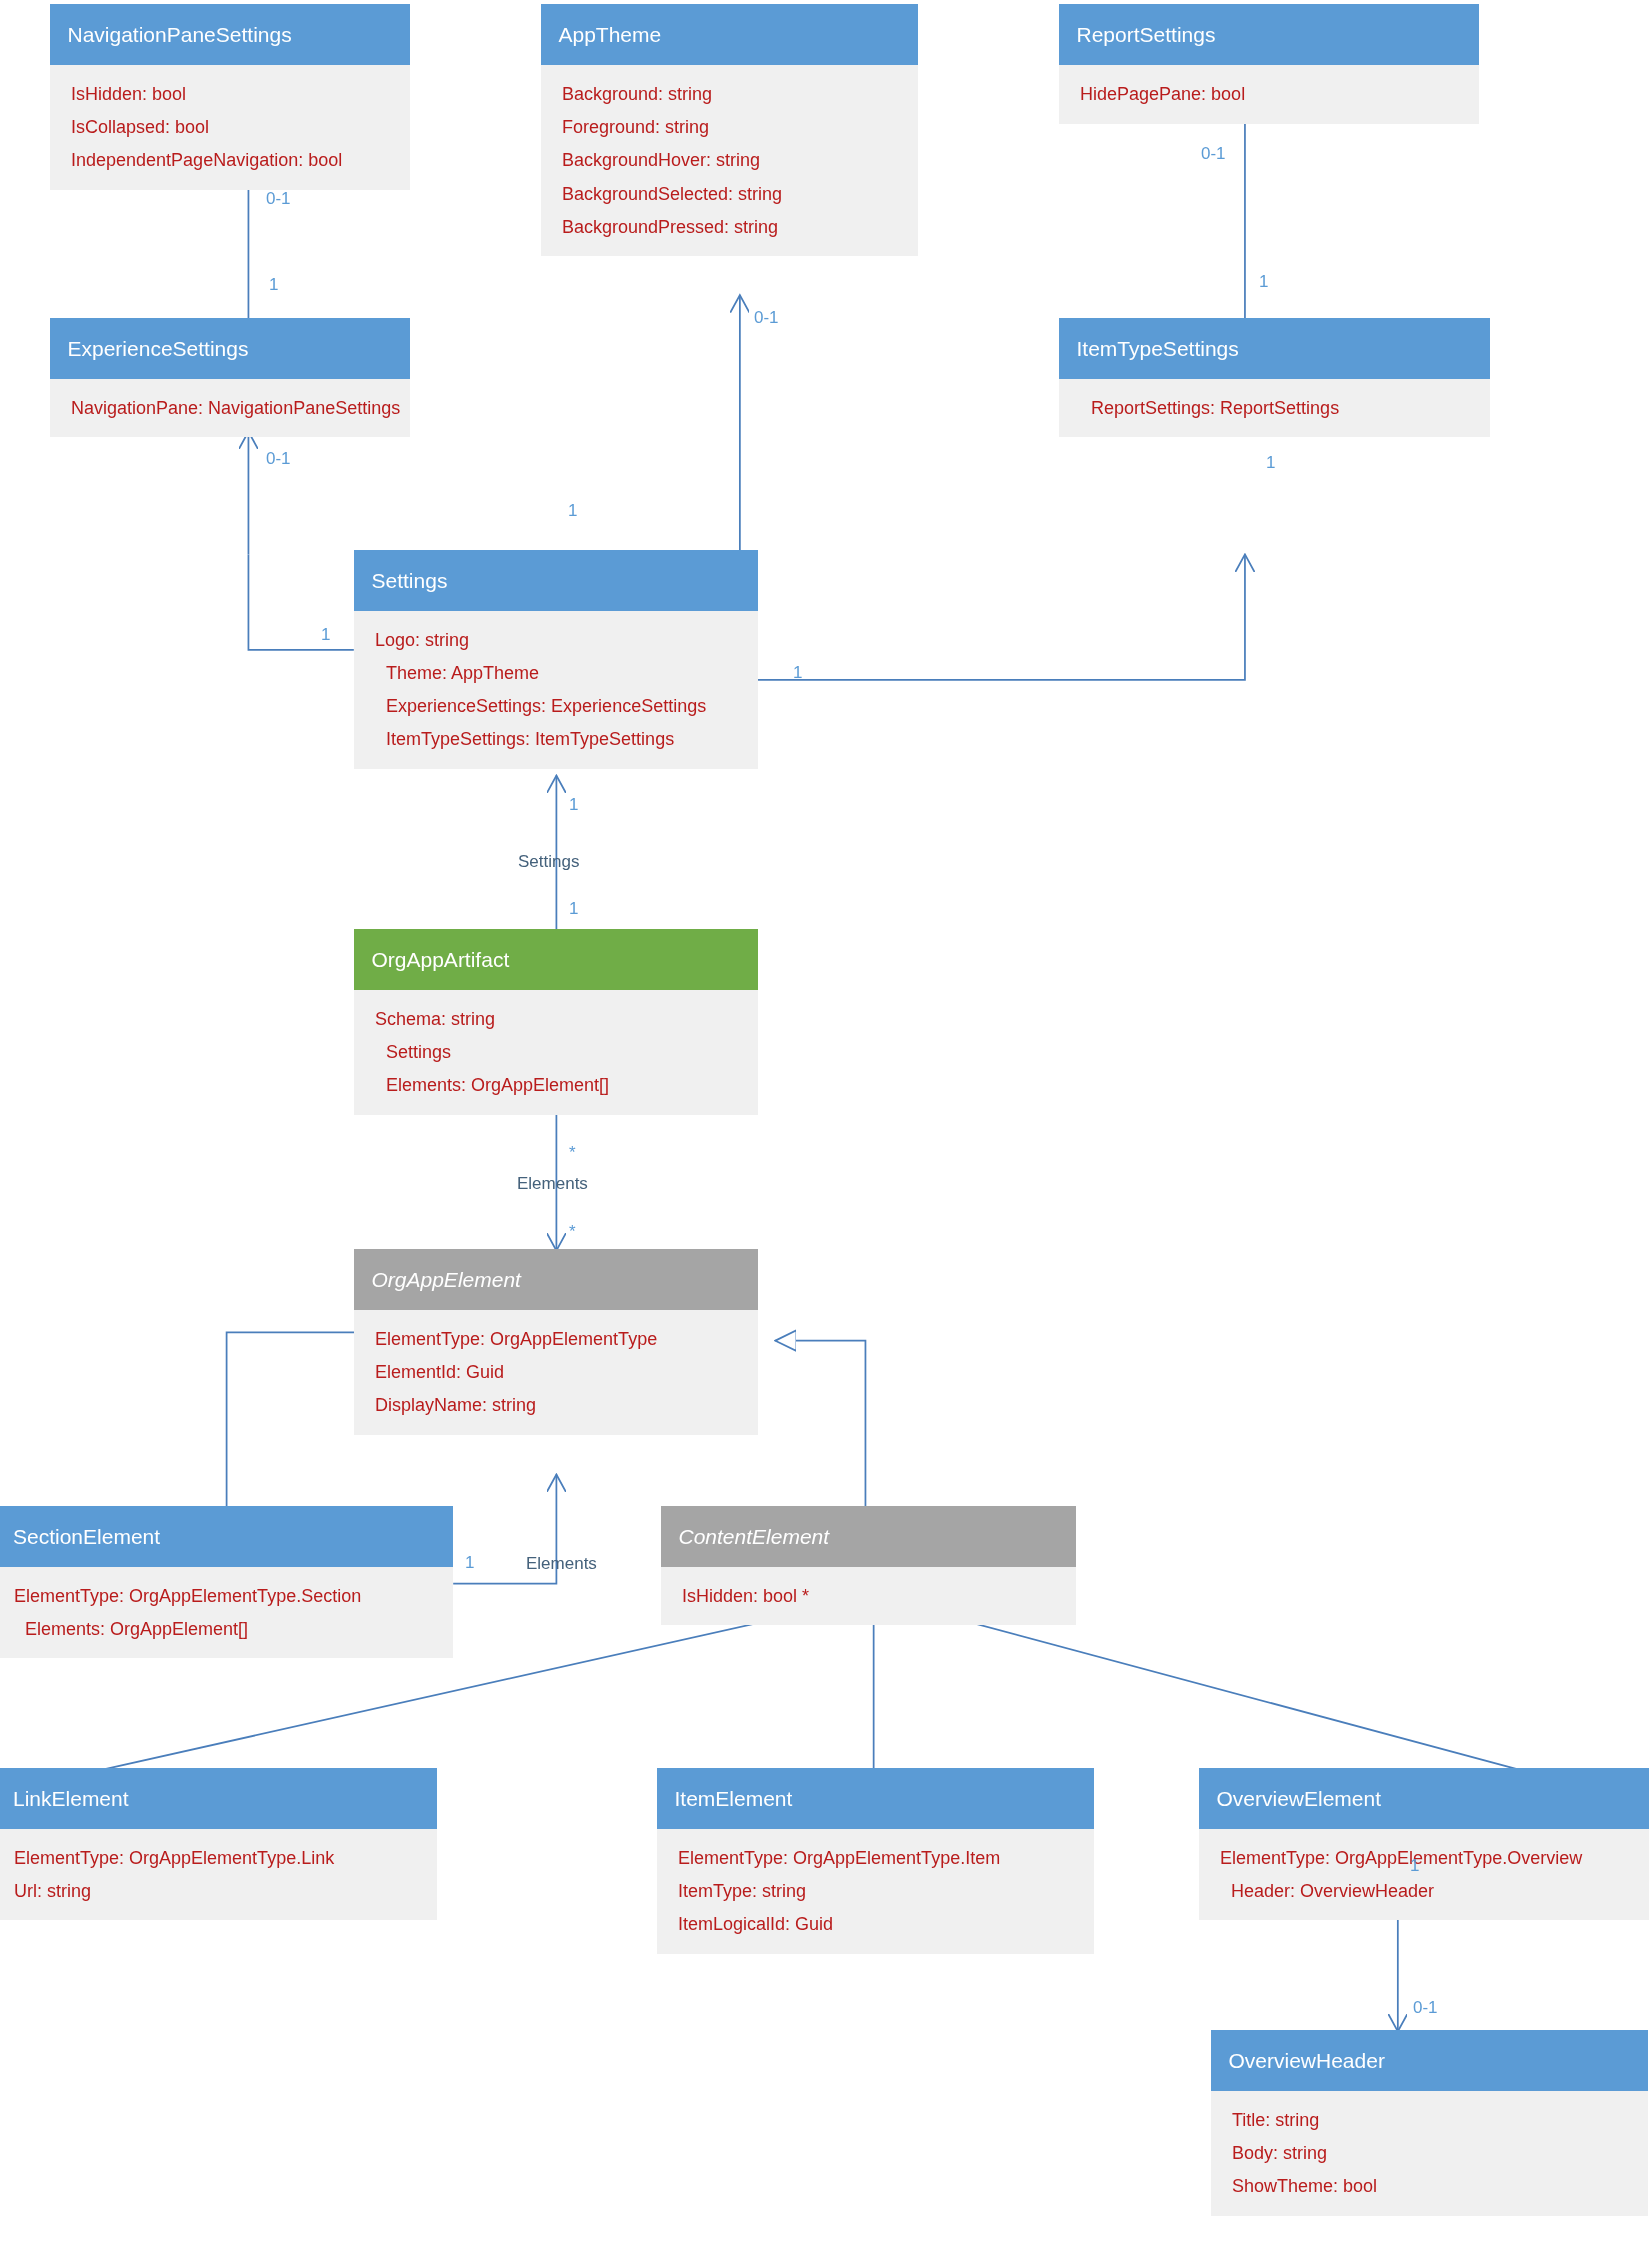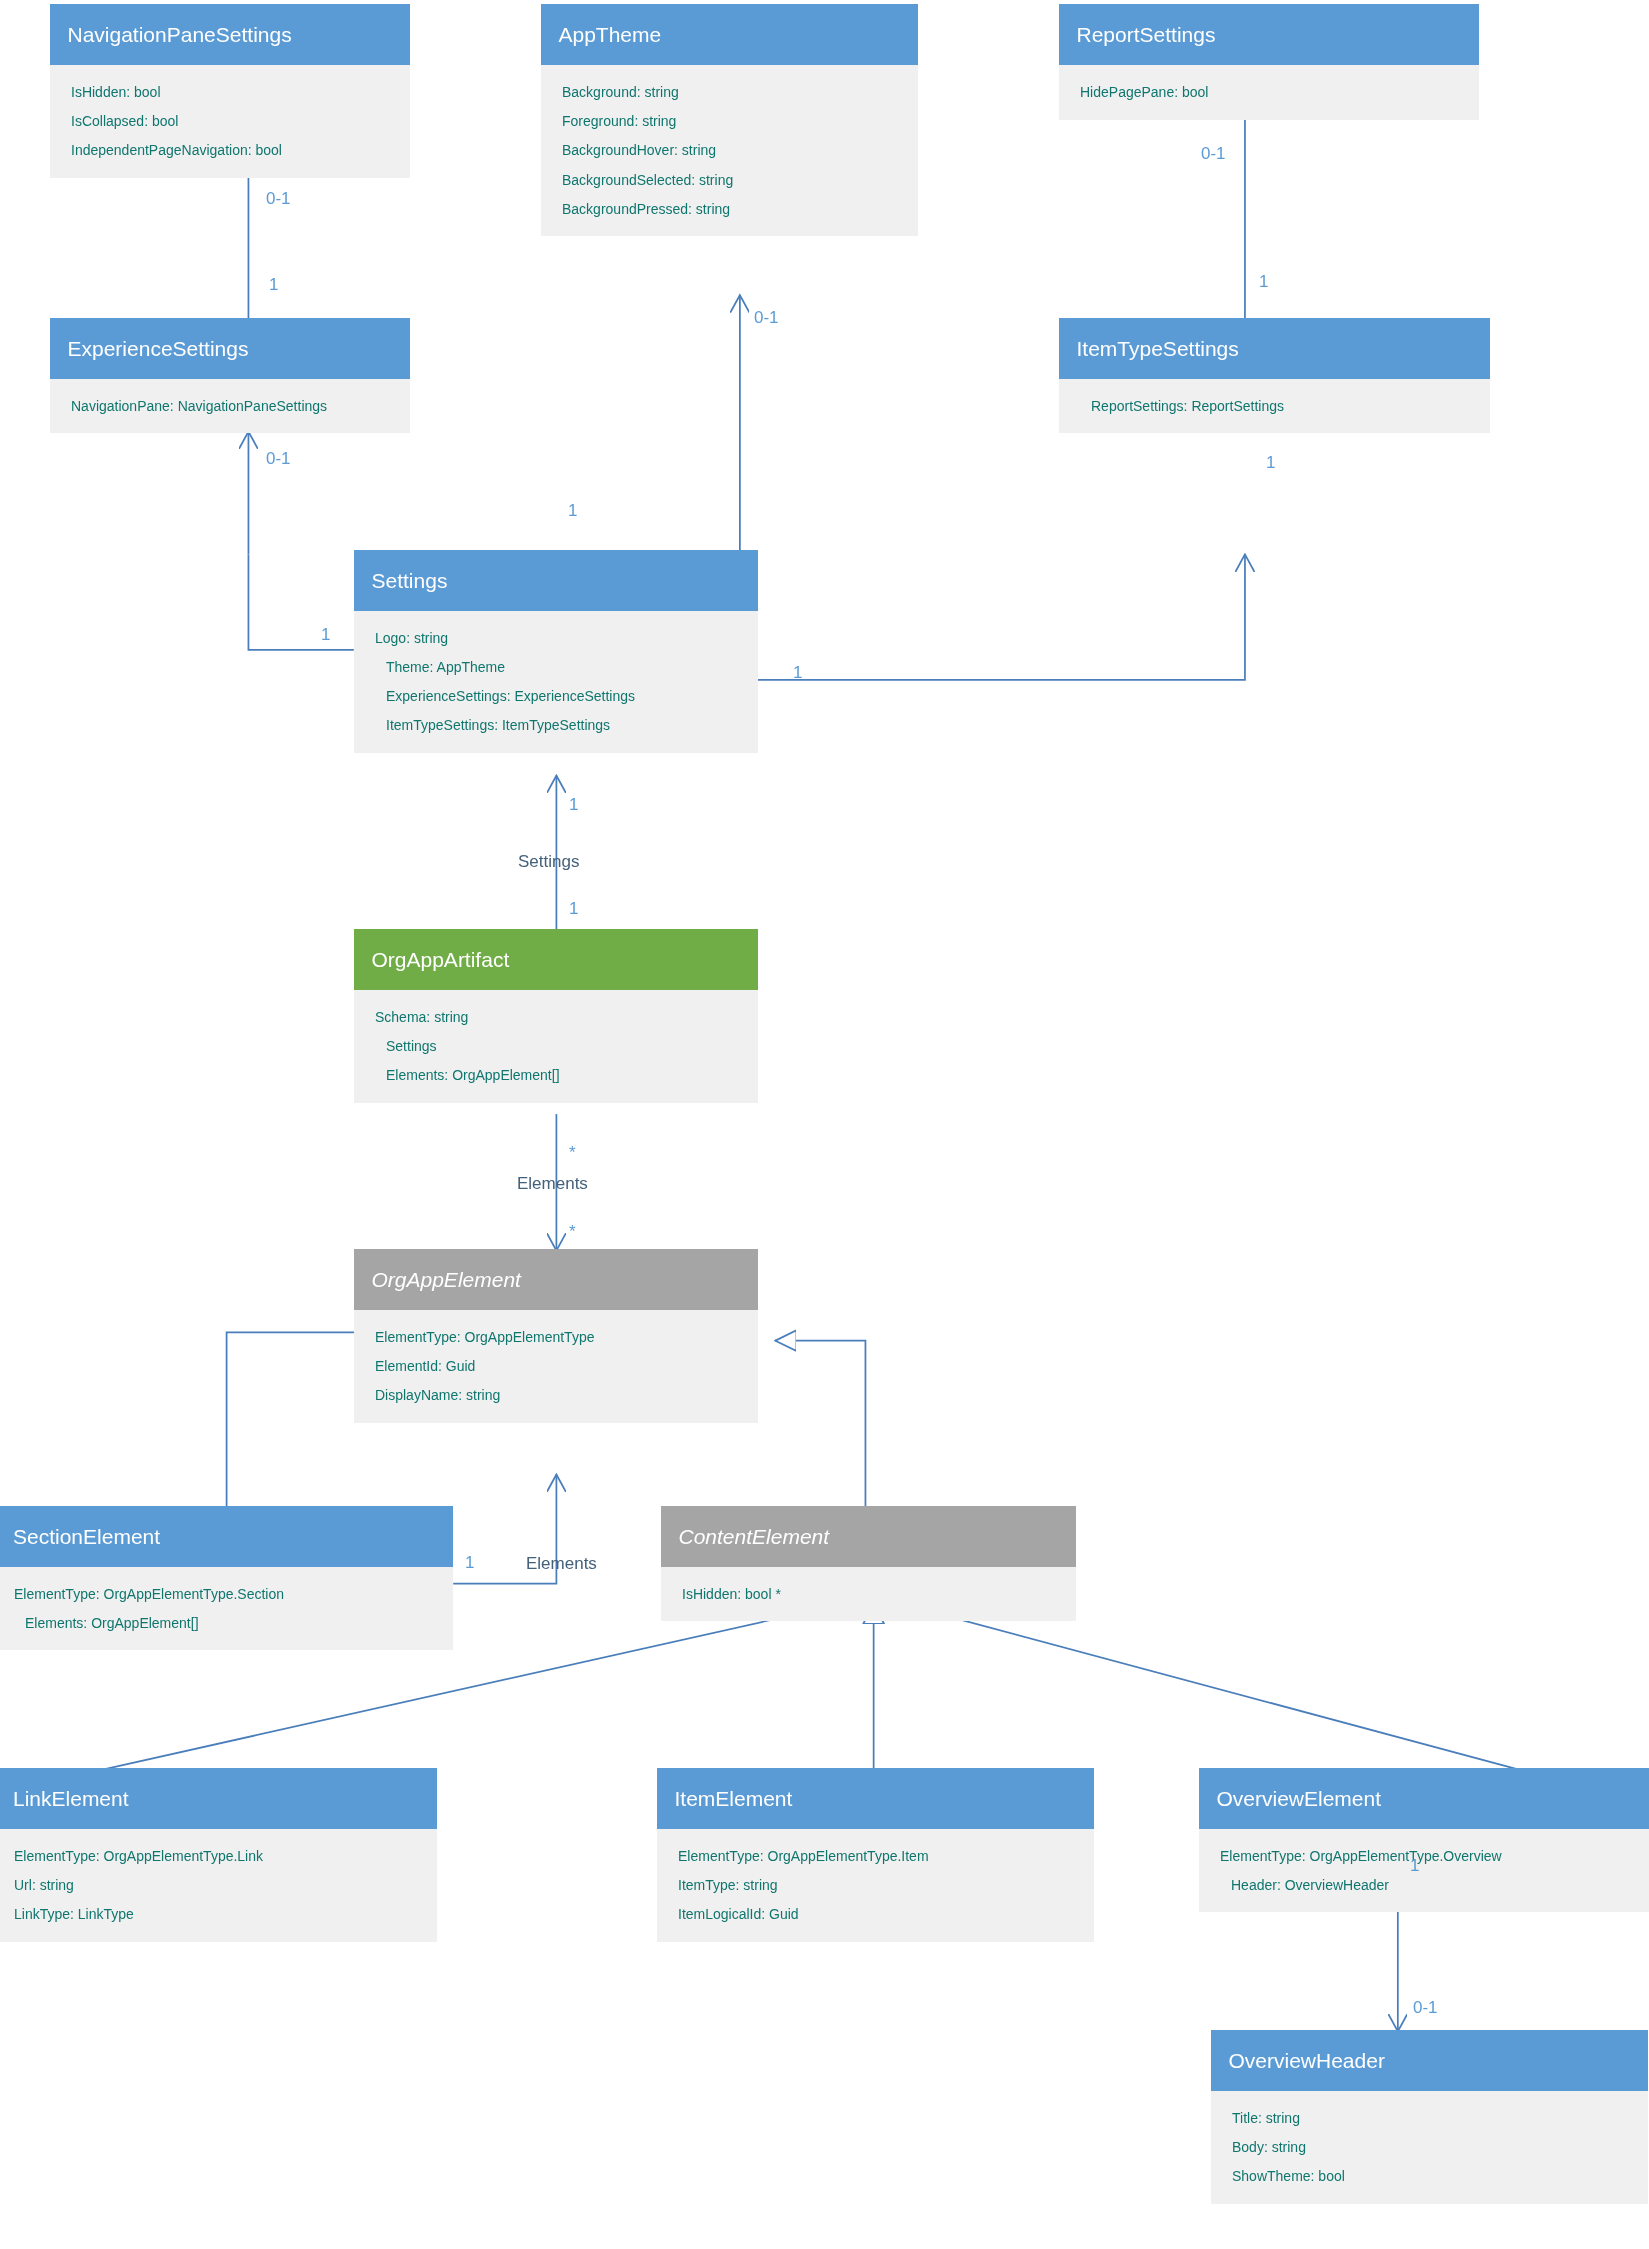--- a/index.html
+++ b/index.html
@@ -37,22 +37,22 @@
   .cls-header.blue{ background:#5B9BD5; }
   .cls-header.green{ background:#70AD47; }
   .cls-header.gray{ background:#A5A5A5; }
   .cls-header.abstract{ font-style:italic; }
   .cls-body{
     box-sizing:border-box;
     background:#F0F0F0;
     padding:12px 0 13px 0;
   }
   .attr{
-    color:#0f766e;
-    font-size:14px;
+    color:#b91c1c;
+    font-size:18px;
     line-height:1;
     padding:7.6px 0 7.6px 21px;
     white-space:nowrap;
   }
   .attr.bold{ font-weight:normal;margin-left:11px; }
   .edge-label{
     position:absolute;
     color:#5B9BD5;
     font-size:17px;
     line-height:1;
@@ -189,21 +189,20 @@
     <div class="cls-body">
       <div class="attr">IsHidden: bool *</div>
     </div>
   </div>
 
   <div class="cls" style="left:0px; top:1768px; width:437px;">
     <div class="cls-header blue" style="height:61px; padding-left:13px;">LinkElement</div>
     <div class="cls-body">
       <div class="attr" style="padding-left:14px;">ElementType: OrgAppElementType.Link</div>
       <div class="attr" style="padding-left:14px;">Url: string</div>
-      <div class="attr" style="padding-left:14px;">LinkType: LinkType</div>
     </div>
   </div>
 
   <div class="cls" style="left:657px; top:1768px; width:437px;">
     <div class="cls-header blue" style="height:61px;">ItemElement</div>
     <div class="cls-body">
       <div class="attr">ElementType: OrgAppElementType.Item</div>
       <div class="attr">ItemType: string</div>
       <div class="attr">ItemLogicalId: Guid</div>
     </div>

